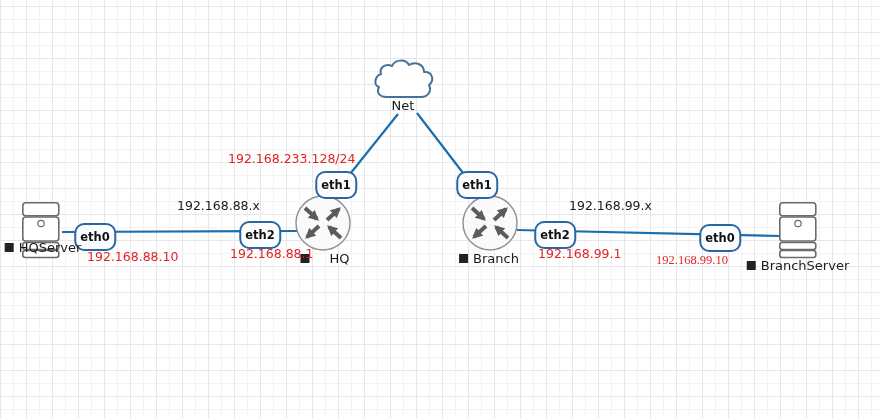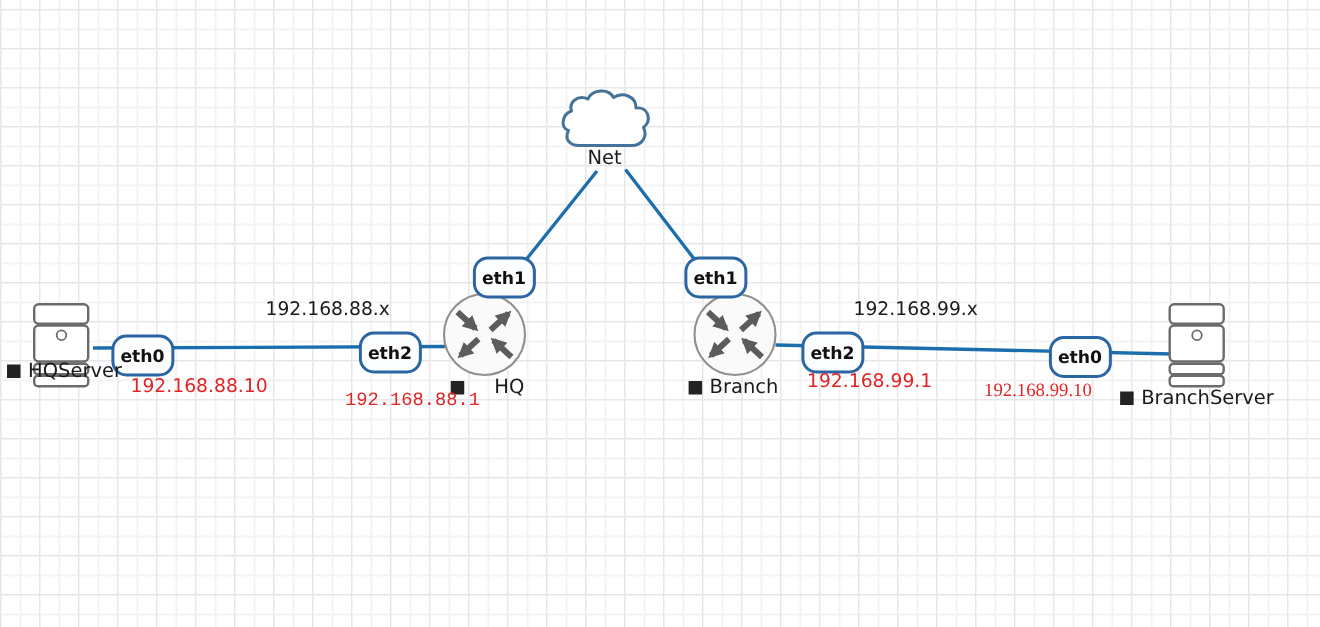--- a/index.html
+++ b/index.html
@@ -141,20 +141,21 @@
   </div>
   <div class="dev-label" style="left:43px;top:240px;">
     <span class="sq"></span>
     <span>HQServer</span>
   </div>
   <div class="dev-label" style="left:798px;top:258px;">
     <span class="sq"></span>
     <span>BranchServer</span>
   </div>
 
+  <div class="note red" style="left:228px;top:151px;">192.168.233.128/24</div>
   <div class="note black" style="left:177px;top:198px;">192.168.88.x</div>
   <div class="note black" style="left:569px;top:198px;">192.168.99.x</div>
   <div class="note red" style="left:87px;top:249px;">192.168.88.10</div>
-  <div class="note red" style="left:230px;top:260px;font-family:Liberation Mono, monospace;">192.168.88.1</div>
+  <div class="note red" style="left:230px;top:246px;">192.168.88.1</div>
   <div class="note red" style="left:538px;top:246px;">192.168.99.1</div>
   <div class="note red" style="left:656px;top:253px;font-family:Liberation Serif, serif;">192.168.99.10</div>
 
 </div>
 
 </body></html>

